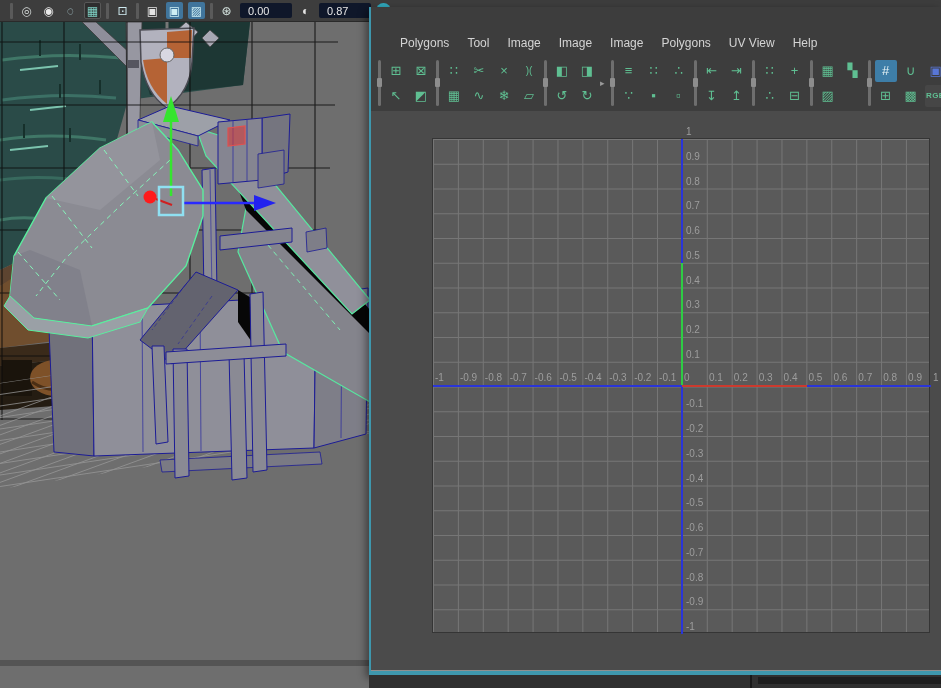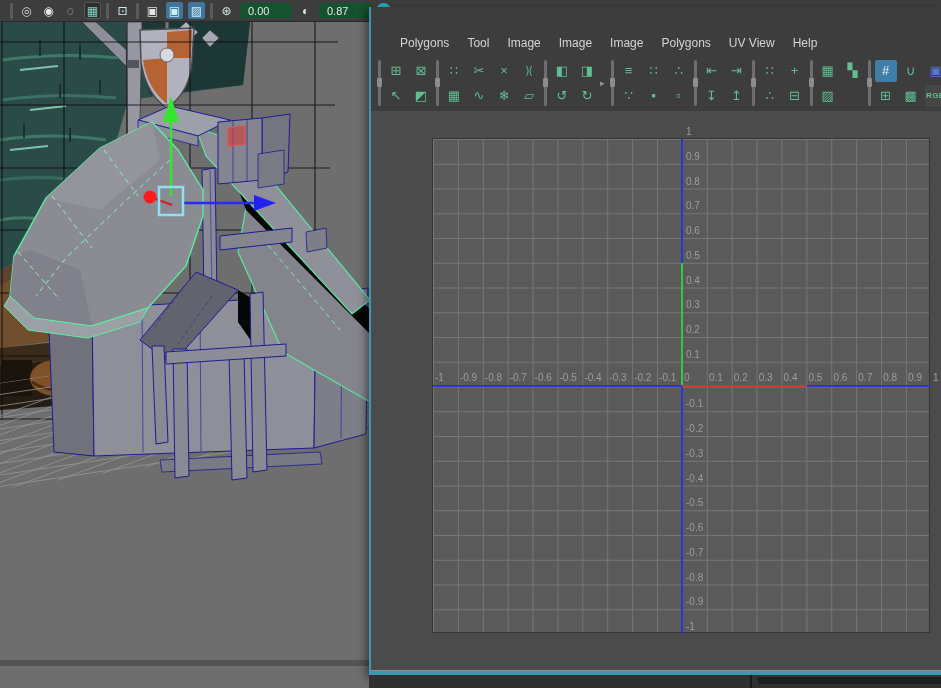--- a/index.html
+++ b/index.html
@@ -7,21 +7,21 @@
   #stage{position:relative;width:941px;height:688px;overflow:hidden;background:#2c2c2c;}
 
   
   #statusbar{position:absolute;left:0;top:0;width:941px;height:22px;background:#3d3d3d;
     border-bottom:1px solid #2a2a2a;display:flex;align-items:center;gap:5px;padding-left:10px;}
   .sb-sep{width:3px;height:16px;background:#5a5a5a;border-radius:1px;flex:none;}
   .sb-icon{width:17px;height:17px;display:flex;align-items:center;justify-content:center;
     font-size:12px;line-height:1;flex:none;}
   .sb-icon.dark{background:#2e2e2e;border:1px solid #585858;border-radius:2px;}
   .sb-icon.blue{background:#40759c;border-radius:2px;}
-  .sb-field{width:52px;height:15px;background:#14532d;border-radius:2px;color:#e6e6e6;
+  .sb-field{width:52px;height:15px;background:#0f172a;border-radius:2px;color:#e6e6e6;
     font-size:11px;display:flex;align-items:center;padding-left:8px;flex:none;}
   .sb-badge{width:15px;height:15px;border-radius:50%;background:#2fa6ba;color:#fff;
     font-size:6px;font-weight:bold;display:flex;align-items:center;justify-content:center;flex:none;}
   .sb-text{color:#cfcfcf;font-size:11px;flex:none;}
 
   
   #viewport{position:absolute;left:0;top:22px;width:369px;height:666px;background:#6e6e6e;}
 
   
   #uvwin{position:absolute;left:369px;top:7px;width:572px;height:668px;background:#3d3d3d;

